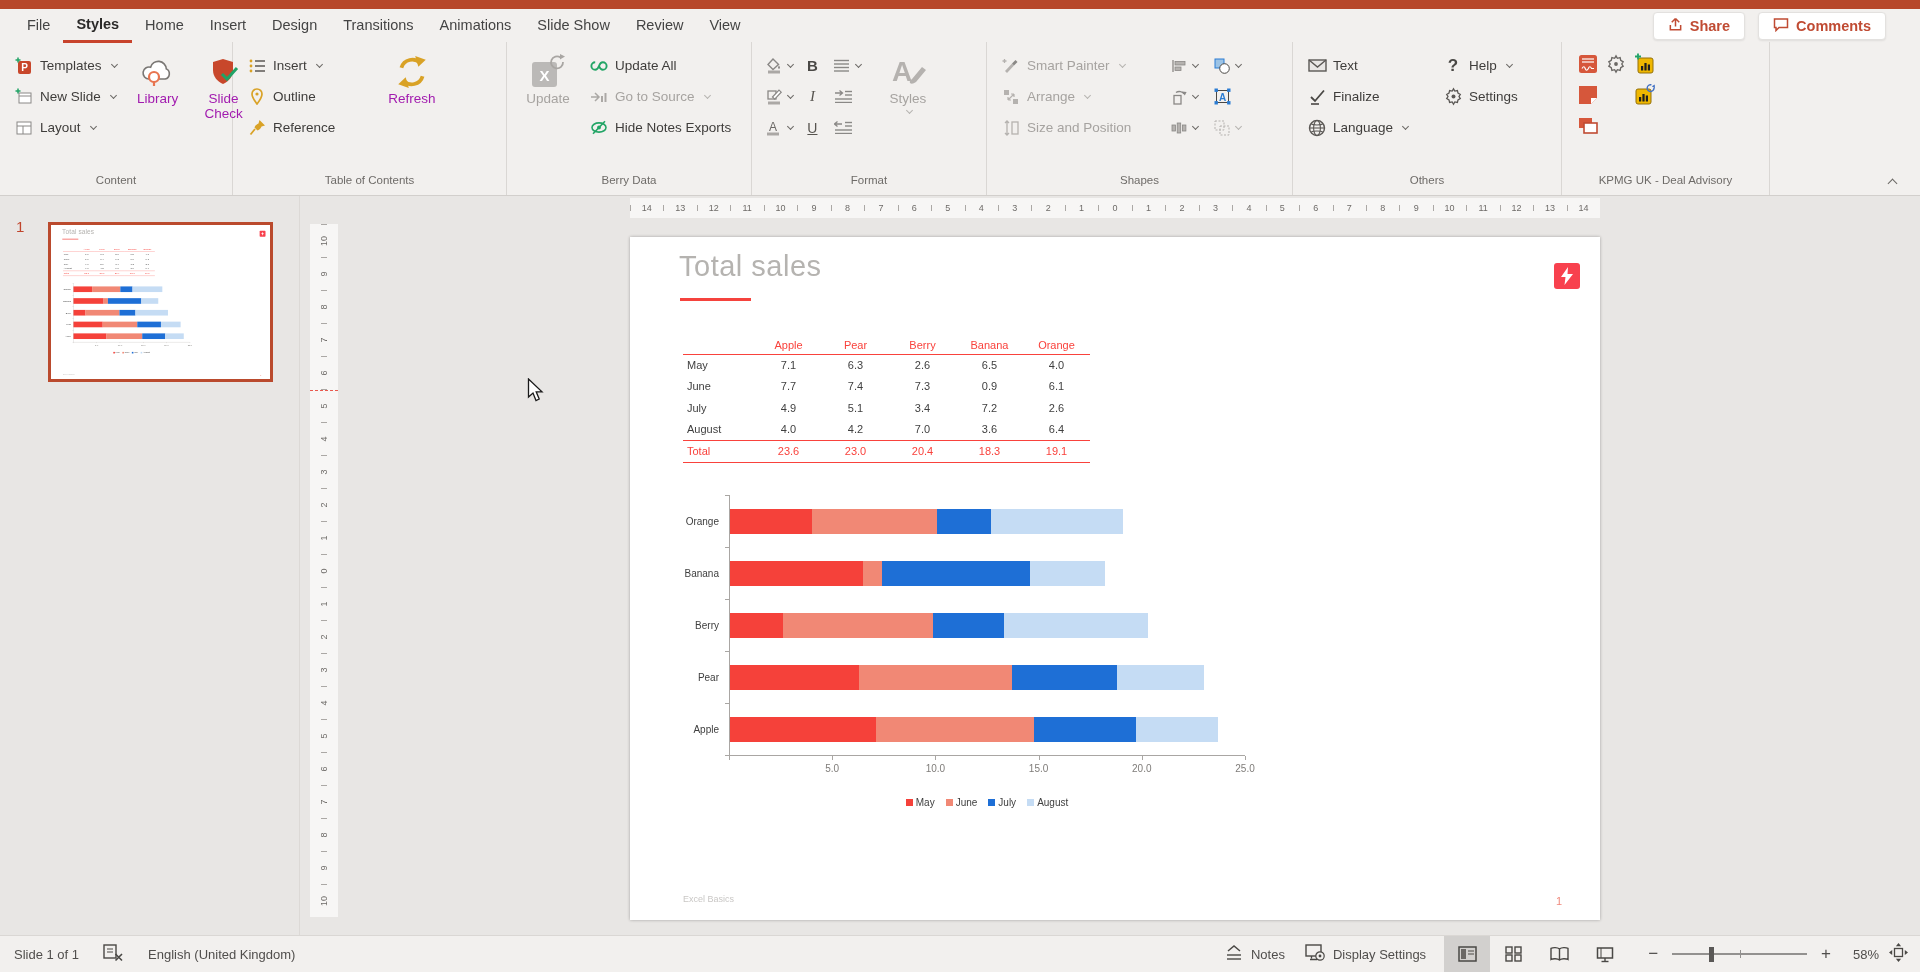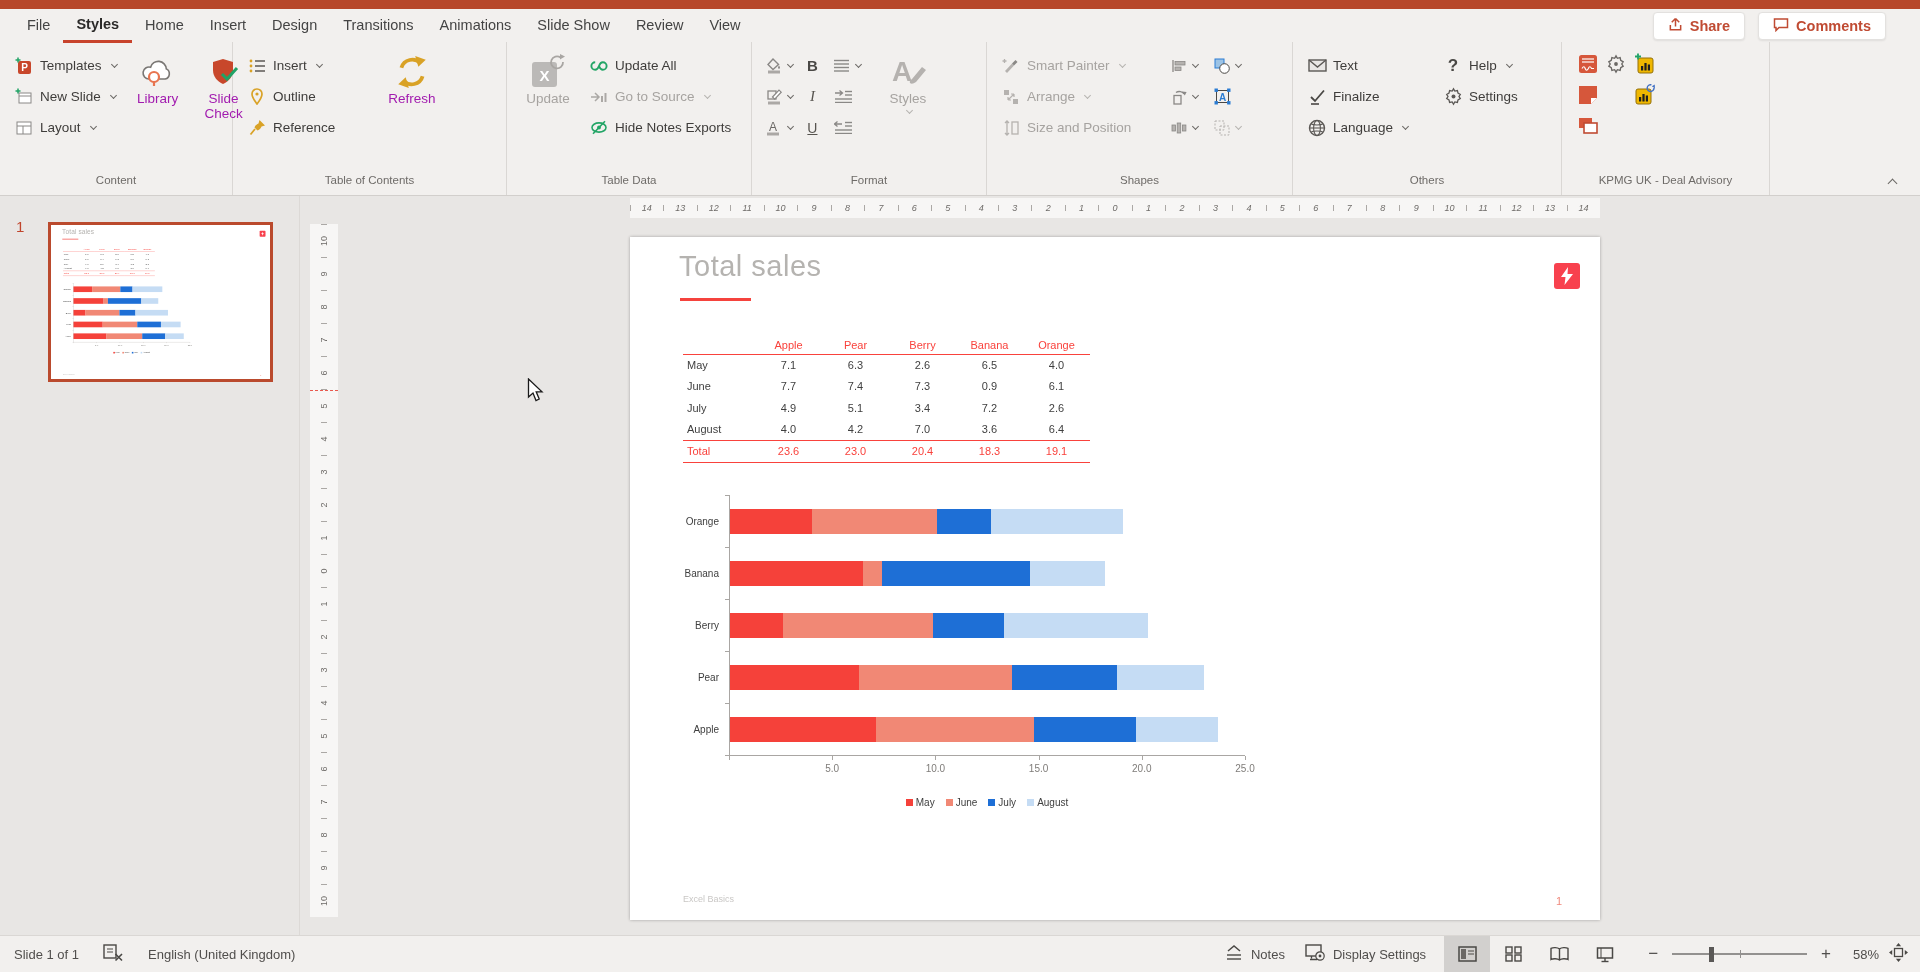--- a/index.html
+++ b/index.html
@@ -45,21 +45,21 @@
              border-bottom:1.6px solid #6B6865; transform:rotate(225deg); }
 
   
   #workspace { position:relative; width:1920px; height:739px; }
   #thumb-panel { position:absolute; left:0; top:0; width:300px; height:739px; border-right:1px solid #DCD9D6; }
   #thumb-number { position:absolute; left:16px; top:22px; color:#C0452C; font-size:15px; }
   #thumb-box { position:absolute; left:48px; top:26px; width:225px; height:160px; border:3px solid #BA4A2D; background:#fff; }
   #thumb-slide-content { position:relative; width:219px; height:154px; overflow:hidden; background:#fff; }
   #thumb-slide-content .slide-inner { transform:scale(0.2258); transform-origin:0 0; width:970px; height:683px; position:absolute; left:0; top:0; }
 
-  #h-ruler { position:absolute; left:630px; top:2px; width:970px; height:20px; background:#F7F6F5; display:flex;font-style:italic; }
+  #h-ruler { position:absolute; left:630px; top:2px; width:970px; height:20px; background:#F7F6F5; display:flex; }
   .hcell { flex:1; position:relative; text-align:center; font-size:9px; color:#6E6B68; line-height:20px; }
   .hcell::before { content:''; position:absolute; left:0; top:7px; width:1px; height:6px; background:#ABA8A5; }
   #v-ruler { position:absolute; left:310px; top:28px; width:28px; height:693px; background:#F7F6F5; display:flex; flex-direction:column; }
   .vcell { flex:1; position:relative; display:flex; align-items:center; justify-content:center; }
   .vcell span { transform:rotate(-90deg); font-size:9px; color:#6E6B68; }
   .vcell::before { content:''; position:absolute; top:0; left:11px; width:6px; height:1px; background:#ABA8A5; }
   #v-ruler-marker { position:absolute; left:0; top:166px; width:28px; border-top:1.5px dashed #E8594F; }
 
   .slide { position:absolute; left:630px; top:41px; width:970px; height:683px; background:#fff; box-shadow:0 0 3px rgba(0,0,0,.3); }
   .slide-inner { position:relative; width:970px; height:683px; background:#fff; }
@@ -298,21 +298,21 @@
                 <svg width="18" height="15" viewBox="0 0 18 15">
                   <ellipse cx="9" cy="7.5" rx="7" ry="4.6" fill="none" stroke="#23A566" stroke-width="1.6"></ellipse>
                   <circle cx="9" cy="7.5" r="1.9" fill="#23A566"></circle>
                   <line x1="3" y1="13.8" x2="15" y2="1.2" stroke="#23A566" stroke-width="1.6"></line>
                 </svg>
               </span>
             <span>Hide Notes Exports</span>
           </div>
         </div>
       </div>
-      <div class="rlabel">Table Data</div>
+      <div class="rlabel">Berry Data</div>
     </div>
 
     <div class="rgroup" style="width:235px">
       <div class="rbody" style="gap:10px">
         <div class="fmt-col">
           <div class="fmt-btn">
               <span class="ic">
                 <svg width="18" height="16" viewBox="0 0 18 16">
                   <rect x="3" y="12.5" width="12" height="3" fill="#ABA8A5"></rect>
                   <path d="M8 1 L13.5 6.5 L8 11.5 L3 6.5 Z" fill="none" stroke="#8A8886" stroke-width="1.4"></path>

